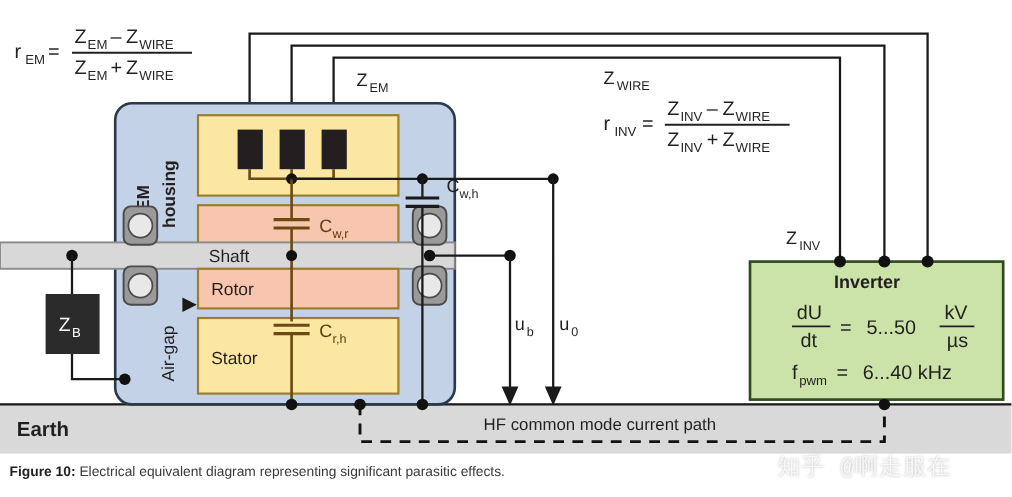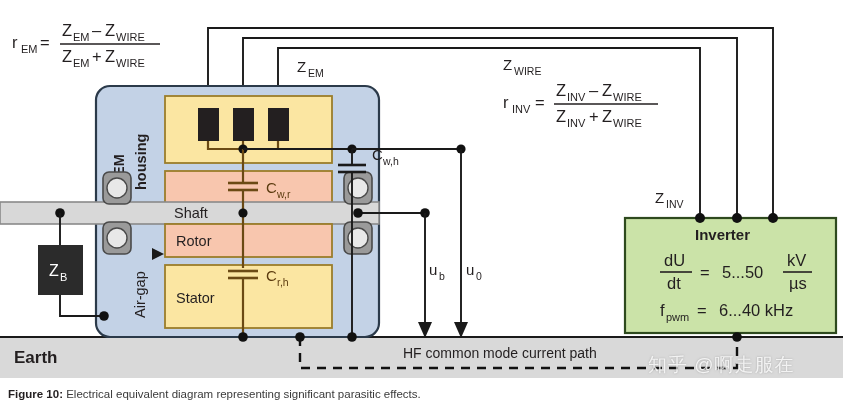--- a/index.html
+++ b/index.html
@@ -115,24 +115,24 @@
     color: #3a3a3a;
     font-family: Liberation Sans, sans-serif;
     white-space: nowrap;
   }
   .caption b {
     color: #231f20;
   }
   .wm {
     position: absolute;
     left: 648px;
-    top: 352px;
+    top: 376px;
     font-size: 19px;
     color: rgba(255,255,255,0.82);
-    font-family: Liberation Sans, sans-serif;
+    font-family: Liberation Mono, monospace;
     letter-spacing: 1px;
     text-shadow: 0 0 2px rgba(120,120,120,0.55);
     pointer-events: none;
     white-space: nowrap;
   }
 </style>
 </head>
 <body>
 
 <div id="figure-root">

